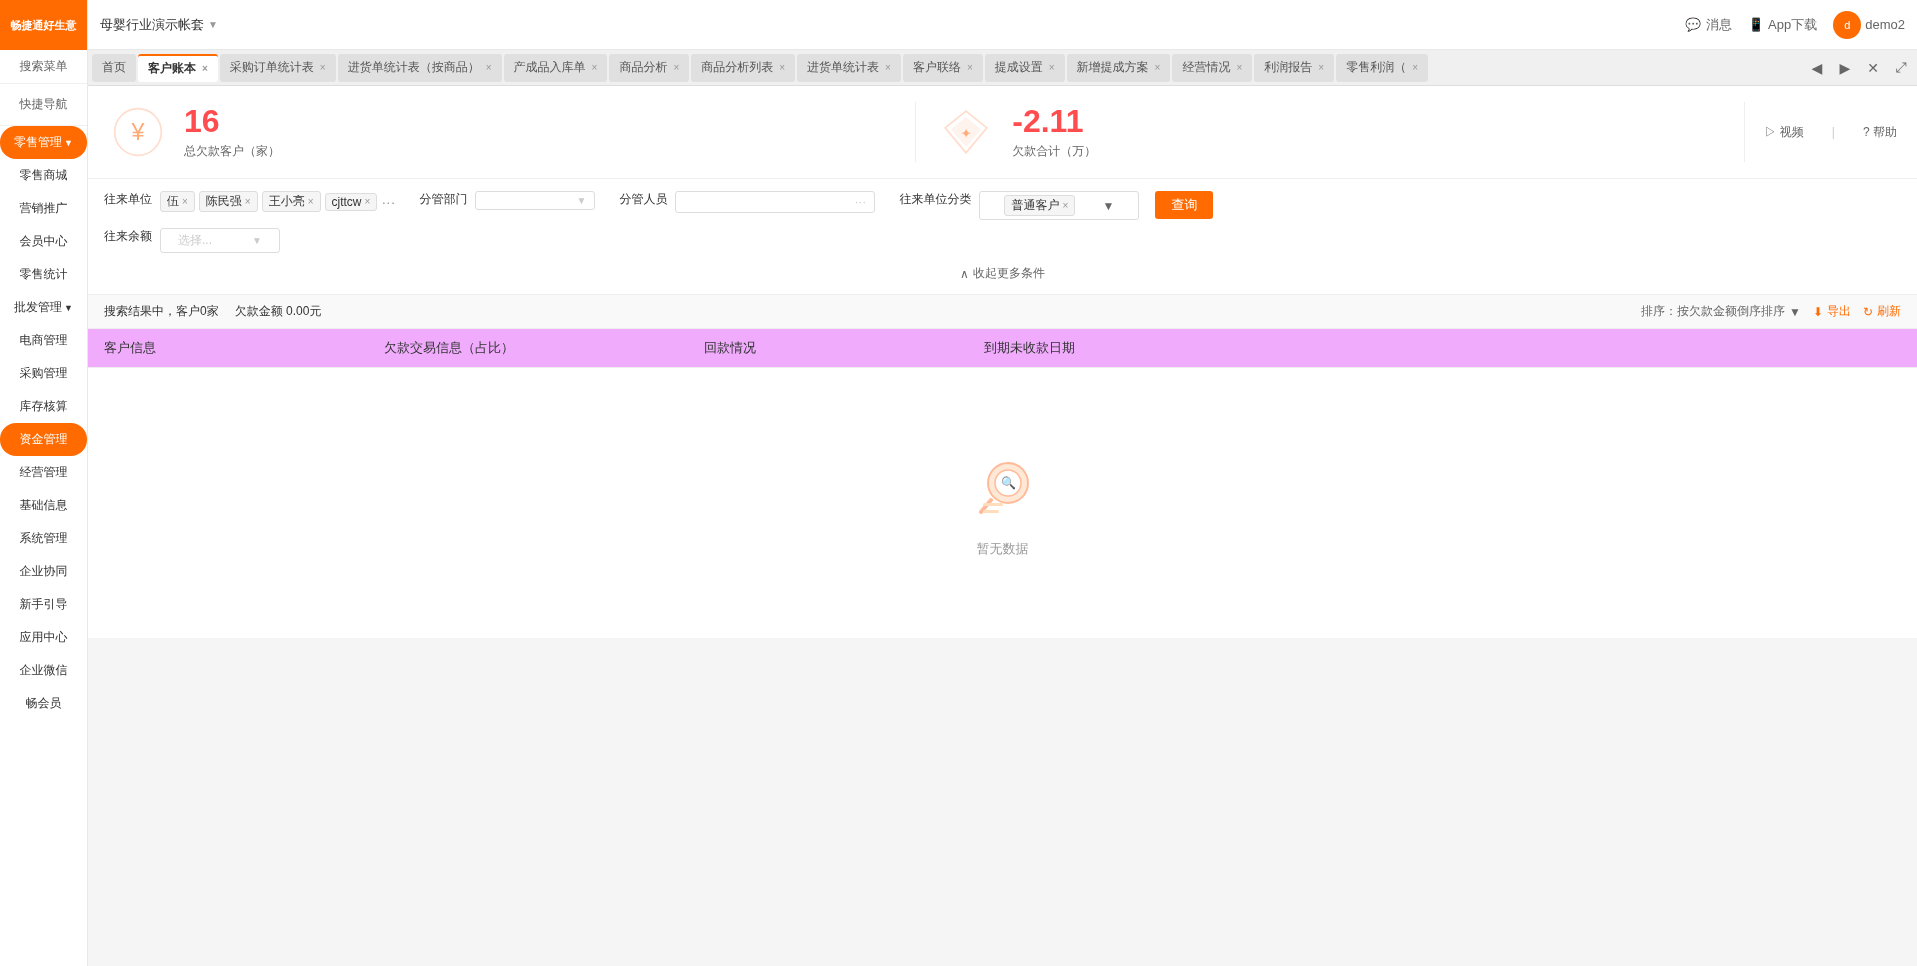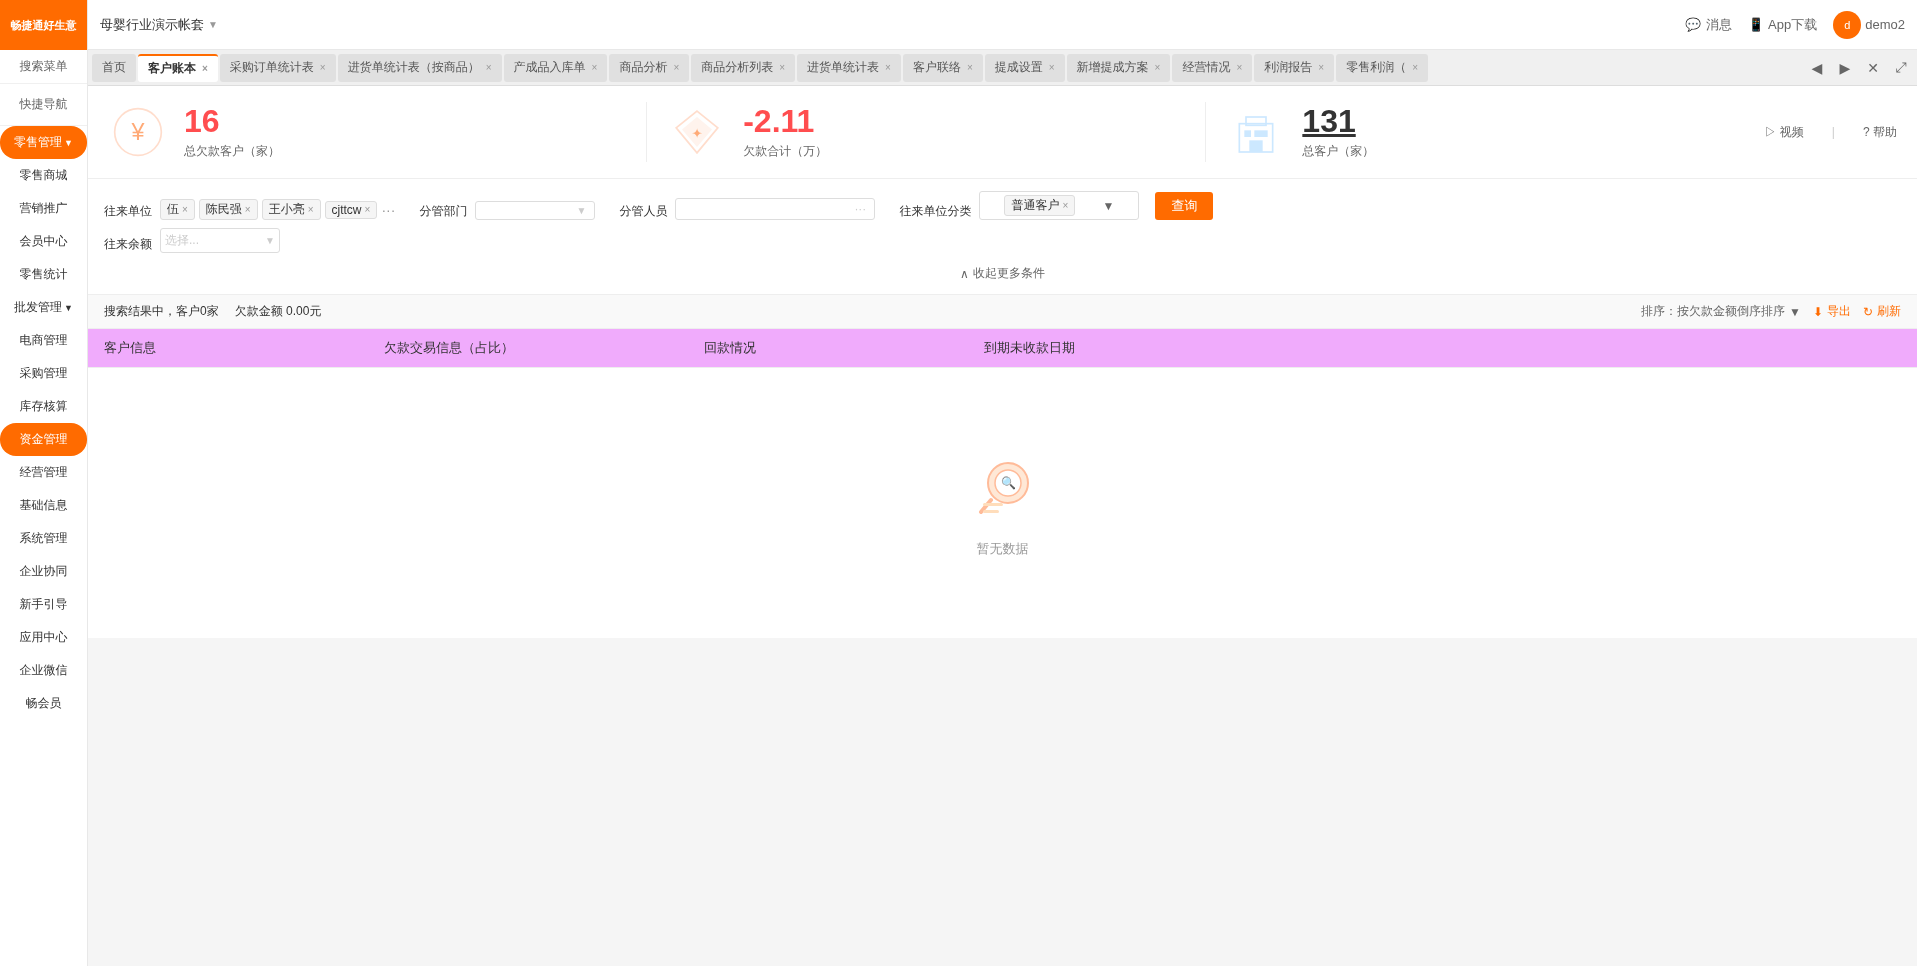--- a/index.html
+++ b/index.html
@@ -235,21 +235,21 @@
     .stats-bar-right span { cursor: pointer; }
 
     
     .filter-area {
       background: #fff;
       padding: 12px 16px;
       border-bottom: 1px solid #eee;
     }
     .filter-row {
       display: flex;
-      align-items: flex-end;
+      align-items: flex-start;
       gap: 8px;
       margin-bottom: 8px;
       flex-wrap: wrap;
     }
     .filter-label {
       font-size: 12px;
       color: #333;
       white-space: nowrap;
     }
     .filter-tags {
@@ -336,21 +336,21 @@
       font-size: 12px;
       cursor: pointer;
       justify-content: center;
     }
     .yuansu-select {
       display: flex;
       align-items: center;
       gap: 4px;
       border: 1px solid #ddd;
       border-radius: 3px;
-      padding: 3px 4px;
+      padding: 3px 17px;
       font-size: 12px;
       color: #ccc;
       cursor: pointer;
       min-width: 120px;
     }
 
     
     .result-bar {
       background: #f9f9f9;
       padding: 8px 16px;
@@ -613,36 +613,20 @@
             <polygon points="30,12 48,27 30,48 12,27" fill="#ffe8dc" opacity="0.5"></polygon>
             <text x="50%" y="54%" dominant-baseline="middle" text-anchor="middle" font-size="16" fill="#ffaa77">✦</text>
           </svg>
         </div>
         <div class="stat-info">
           <div class="stat-value negative">-2.11</div>
           <div class="stat-label">欠款合计（万）</div>
         </div>
       </div>
 
-      <div class="stat-block" style="border-right:none;margin-right:0;">
-        <div class="stat-icon">
-          <svg viewBox="0 0 60 60" xmlns="http://www.w3.org/2000/svg">
-            <rect x="10" y="20" width="40" height="34" fill="none" stroke="#cce8ff" stroke-width="2"></rect>
-            <rect x="16" y="28" width="8" height="8" fill="#cce8ff"></rect>
-            <rect x="28" y="28" width="8" height="8" fill="#cce8ff"></rect>
-            <rect x="36" y="28" width="8" height="8" fill="#cce8ff"></rect>
-            <rect x="22" y="40" width="16" height="14" fill="#cce8ff"></rect>
-            <rect x="18" y="12" width="24" height="10" fill="none" stroke="#cce8ff" stroke-width="2"></rect>
-          </svg>
-        </div>
-        <div class="stat-info">
-          <div class="stat-value black" style="text-decoration:underline;cursor:pointer;">131</div>
-          <div class="stat-label">总客户（家）</div>
-        </div>
-      </div>
 
       <div class="stats-bar-right">
         <span>
           <span>▷</span>
           <span>视频</span>
         </span>
         <span style="color:#ccc;">|</span>
         <span>
           <span>?</span>
           <span>帮助</span>

